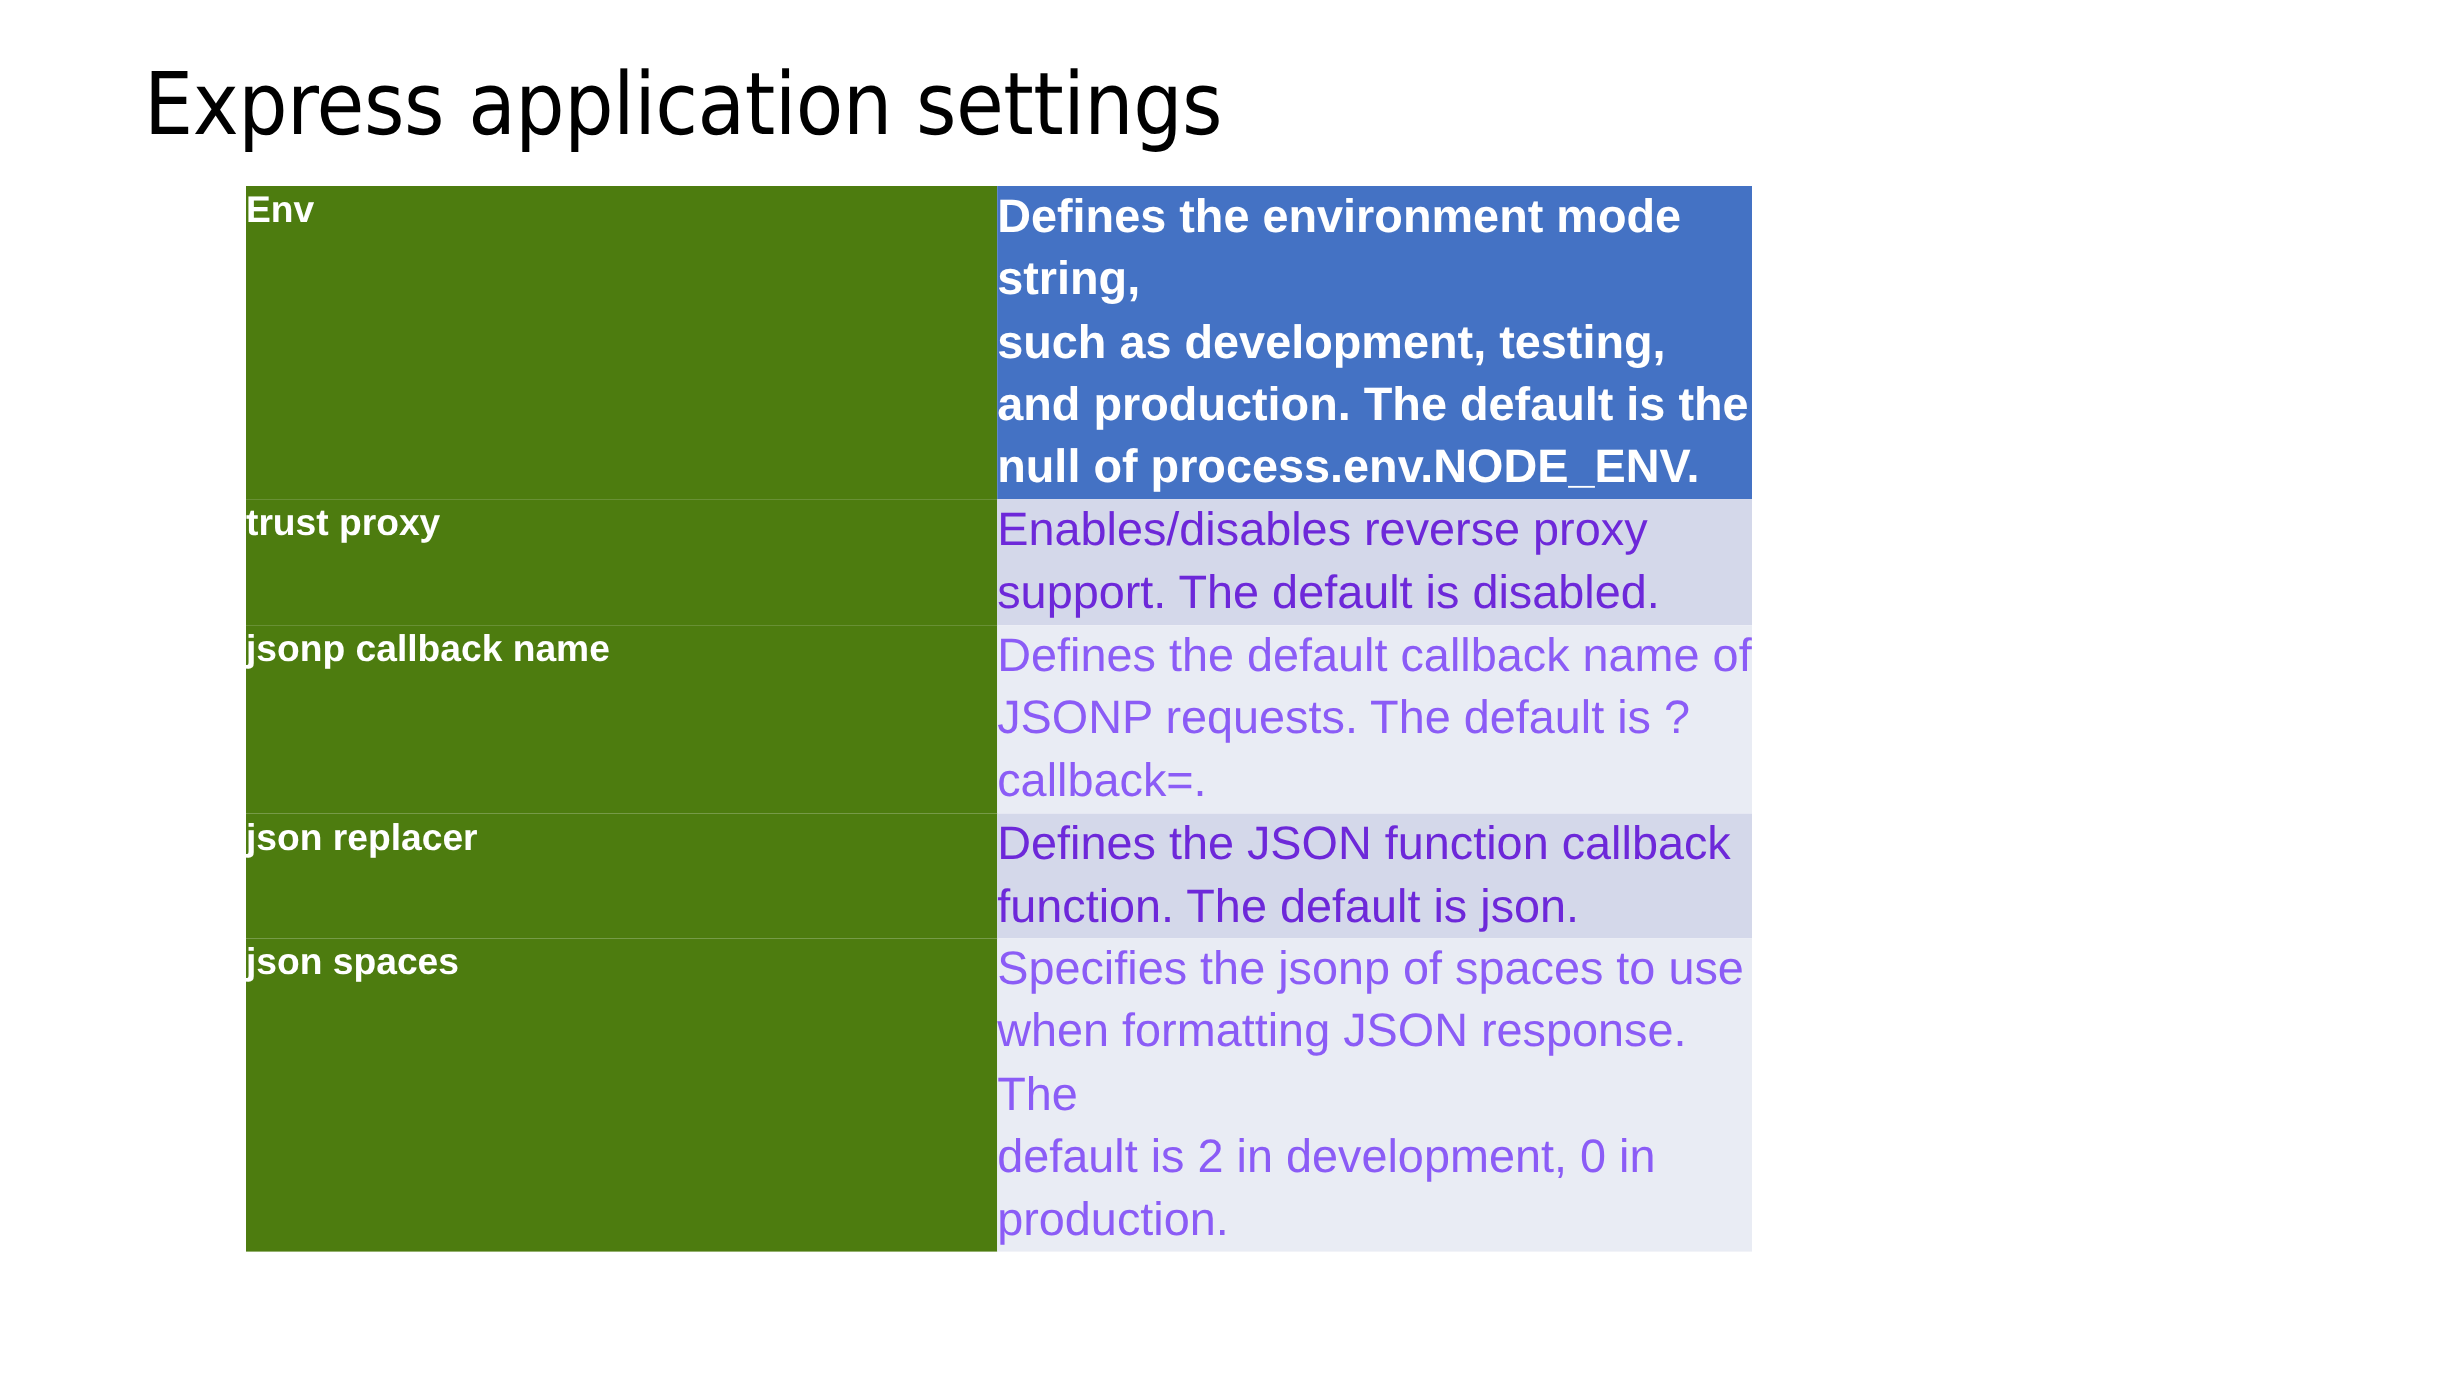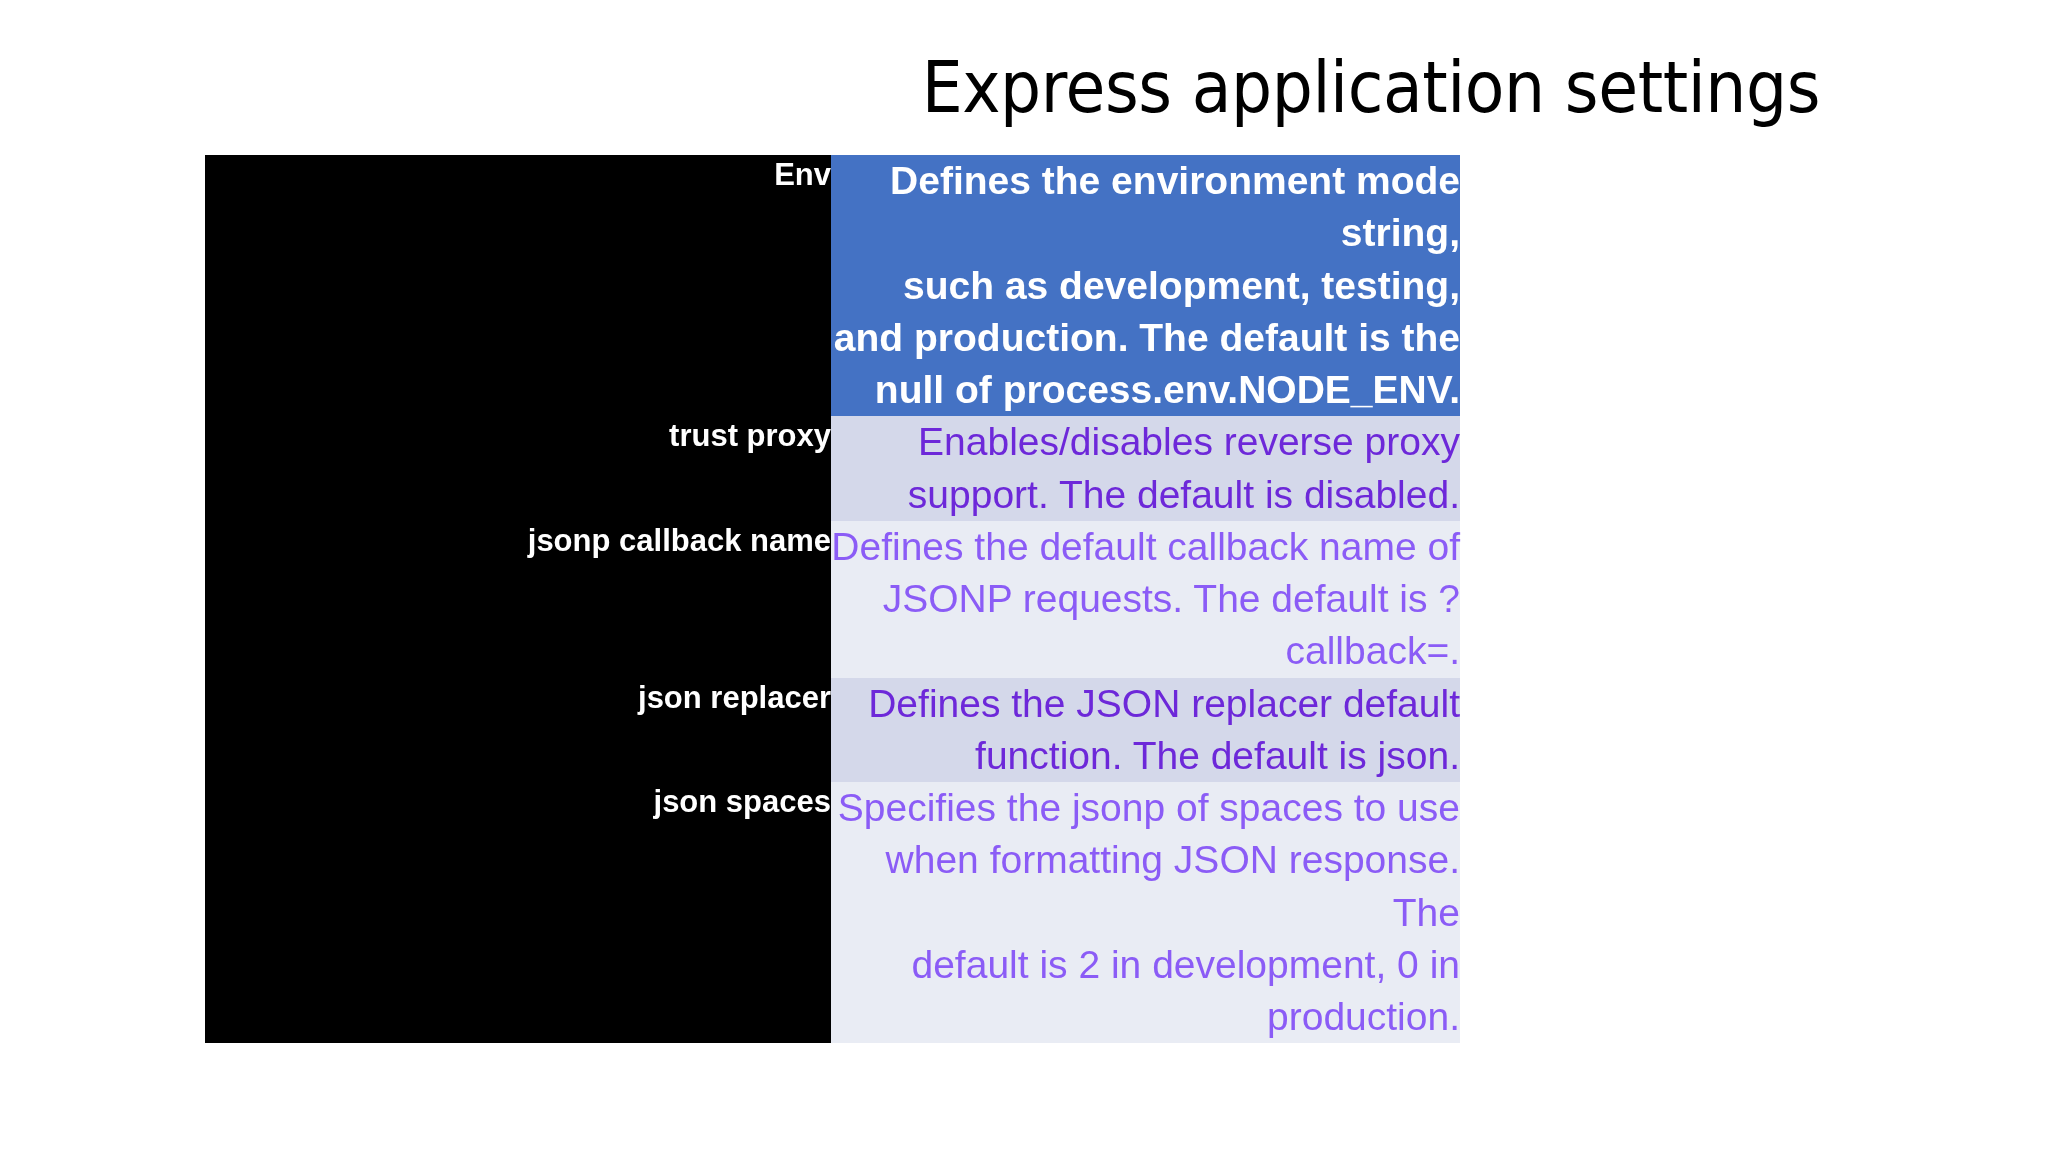--- a/index.html
+++ b/index.html
@@ -11,21 +11,20 @@
     height: 1152px;
     background: #ffffff;
     font-family: "Liberation Sans", sans-serif;
     overflow: hidden;
   }
   .slide {
     position: relative;
     width: 2048px;
     height: 1152px;
     background: #ffffff;
-    text-align: right;
   }
 
   
   .slide-title {
     position: absolute;
     left: 120px;
     top: 47px;
     width: 1700px;
     font-family: "DejaVu Sans Condensed", "Liberation Sans", sans-serif;
     font-size: 72px;
@@ -46,21 +45,21 @@
     table-layout: fixed;
   }
   .settings-table td {
     vertical-align: top;
     padding: 0;
     border: 0;
   }
 
   .cell-key {
     width: 626px;
-    background: #000000;
+    background: #4d7c0f;
     color: #ffffff;
     font-size: 31px;
     font-weight: bold;
     line-height: 1.28;
     padding: 9px 0 14px 6px;
     border-right: 2px solid #ffffff;
     border-bottom: 2px solid #ffffff;
     box-sizing: border-box;
   }
   .cell-val {
@@ -130,21 +129,21 @@
         <td class="cell-val">
           <span class="line">Defines the default callback name of</span>
           <span class="line">JSONP requests. The default is ?</span>
           <span class="line">callback=.</span>
         </td>
       </tr>
 
       <tr class="band-dark">
         <td class="cell-key">json replacer</td>
         <td class="cell-val">
-          <span class="line">Defines the JSON replacer default</span>
+          <span class="line">Defines the JSON function callback</span>
           <span class="line">function. The default is json.</span>
         </td>
       </tr>
 
       <tr class="band-light">
         <td class="cell-key">json spaces</td>
         <td class="cell-val">
           <span class="line">Specifies the jsonp of spaces to use</span>
           <span class="line">when formatting JSON response. The</span>
           <span class="line">default is 2 in development, 0 in</span>

